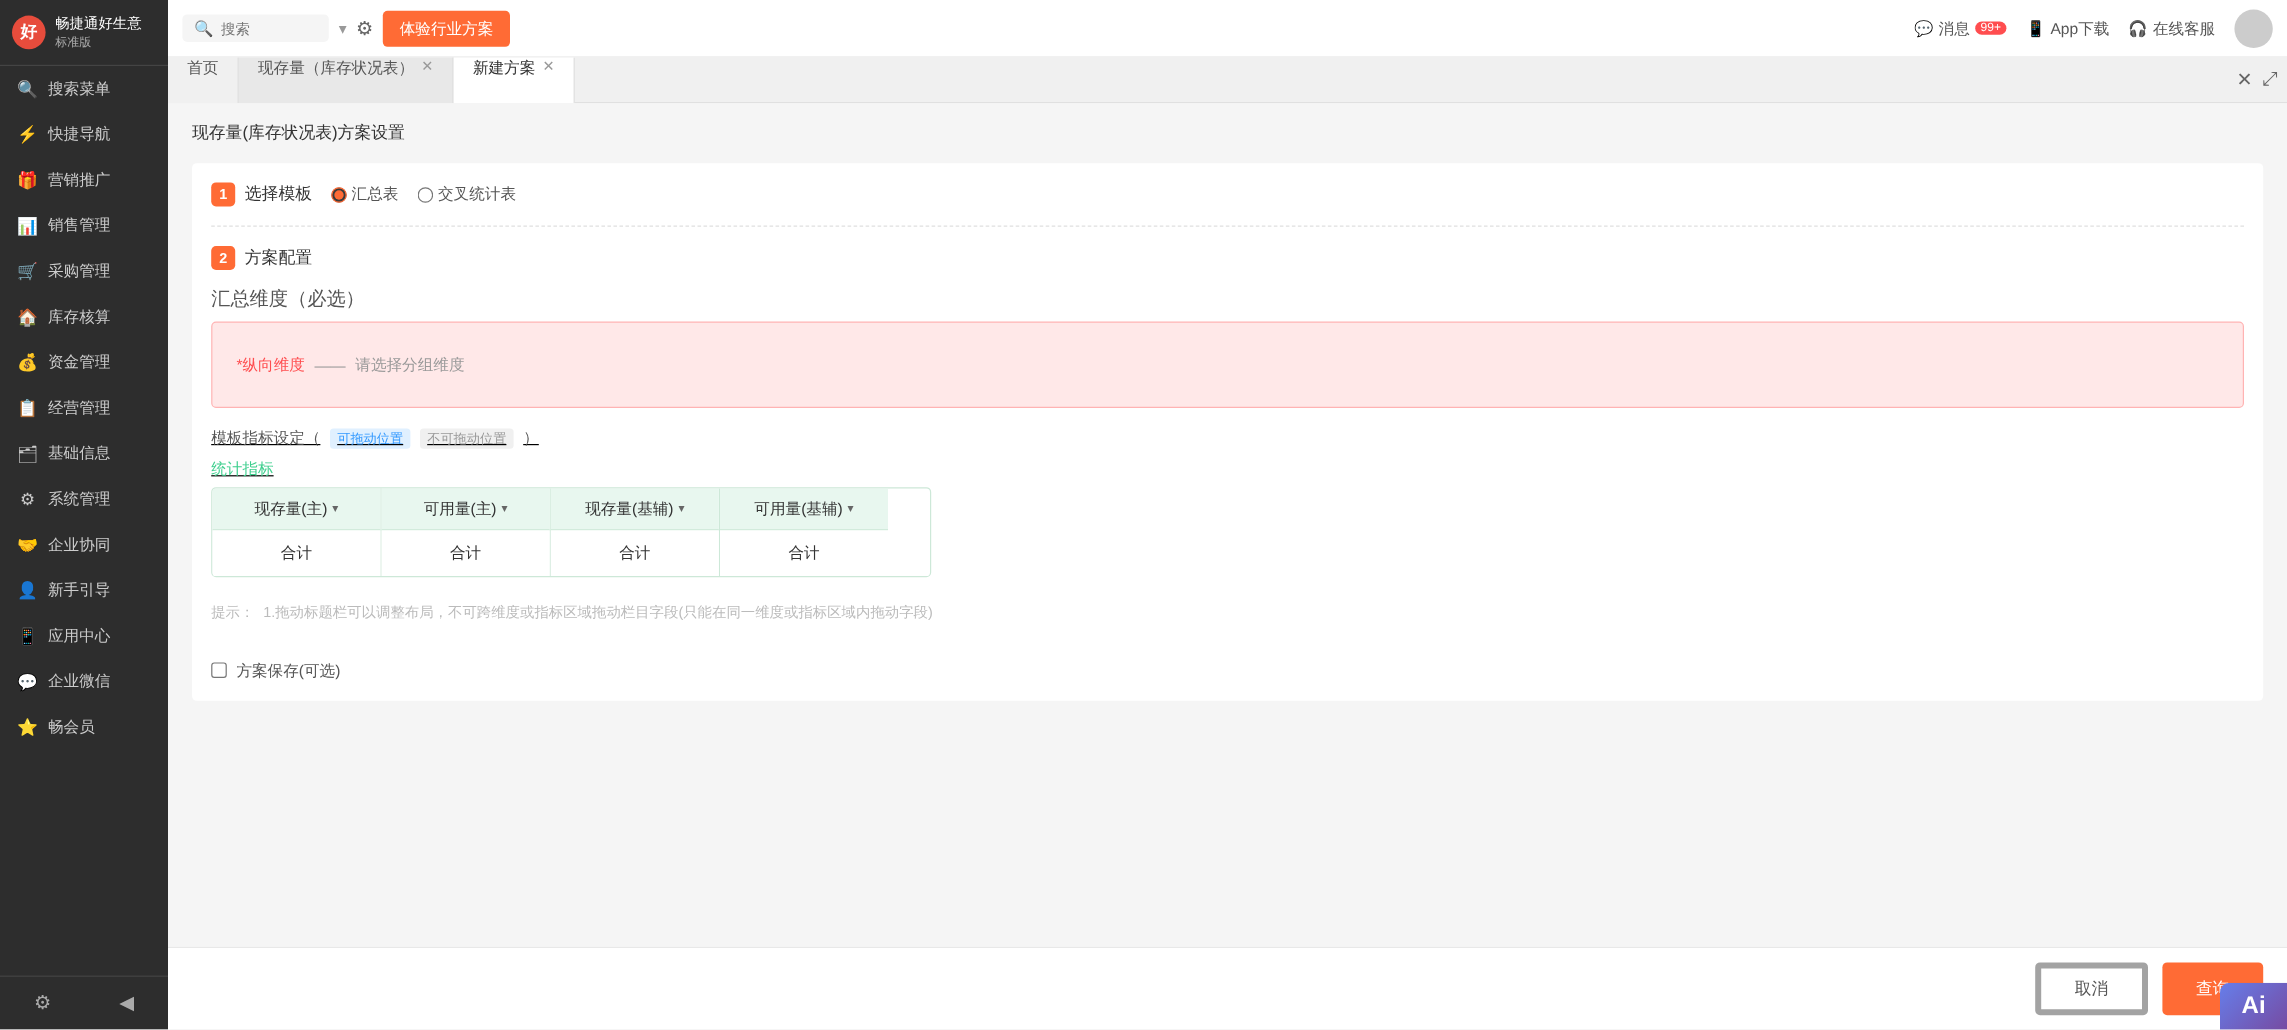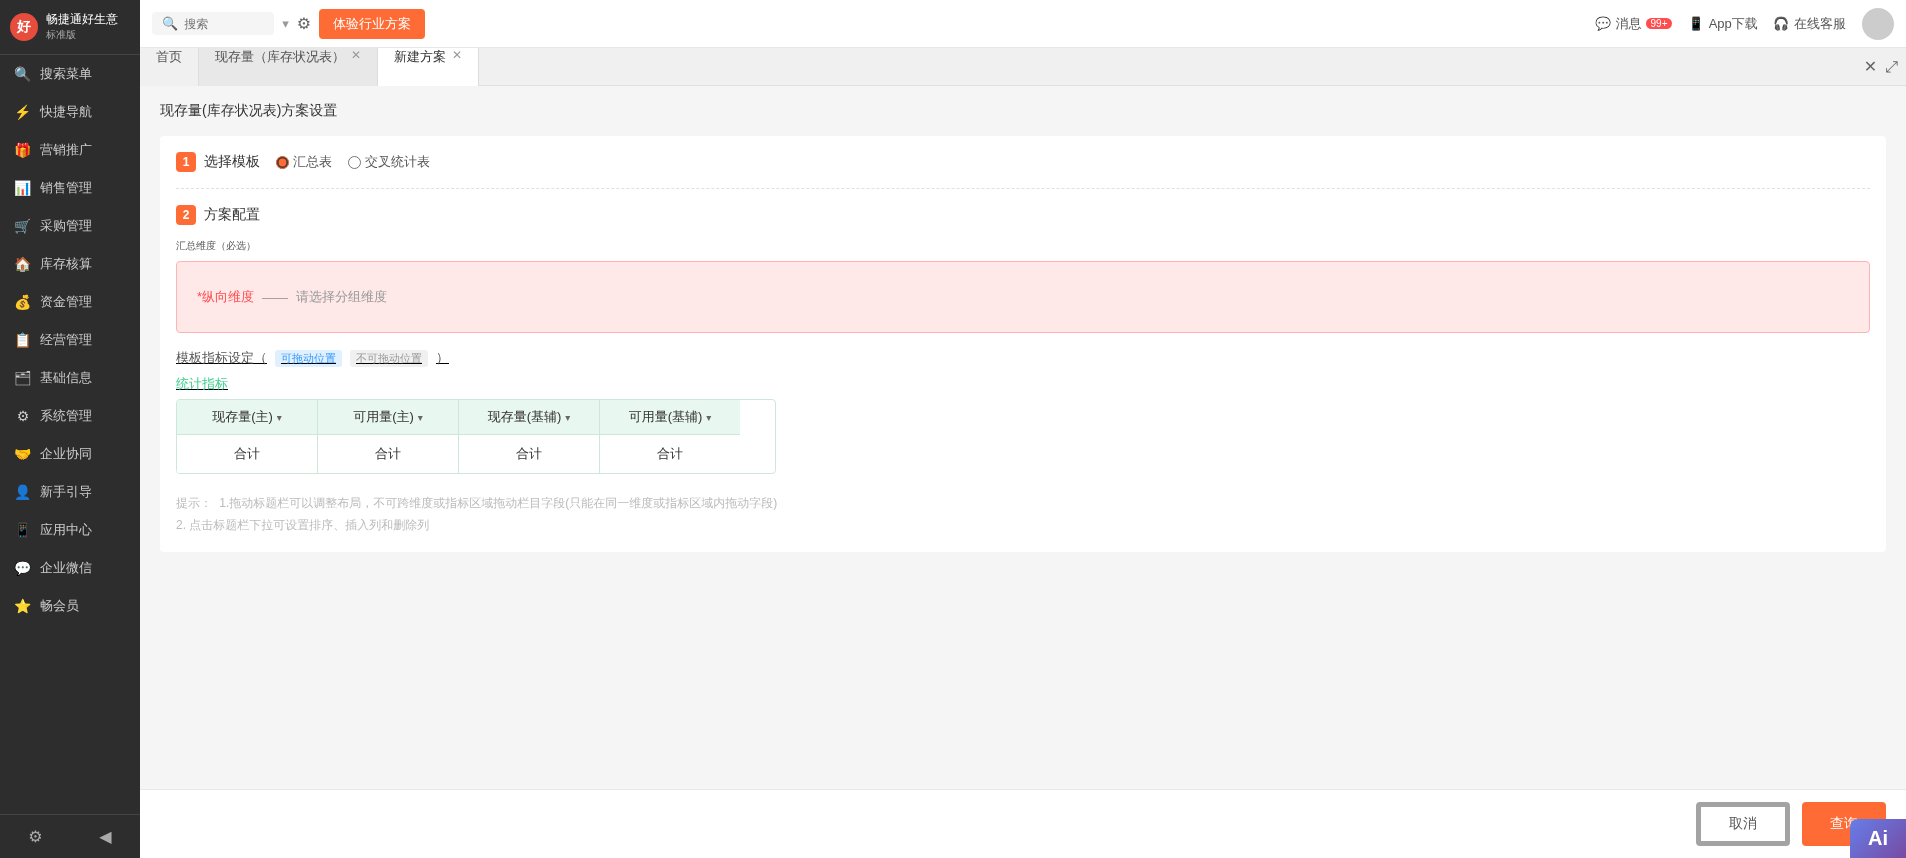--- a/index.html
+++ b/index.html
@@ -148,21 +148,21 @@
     }
     .step-title { font-size: 14px; font-weight: 500; color: #333; }
 
     .radio-group { display: flex; align-items: center; gap: 16px; margin-left: 8px; }
     .radio-label { display: flex; align-items: center; gap: 4px; cursor: pointer; font-size: 13px; color: #555; }
     .radio-label input[type=radio] { accent-color: #ff6b35; }
 
     .divider { border: none; border-top: 1px dashed #e0e0e0; margin: 16px 0; }
 
     .step2-section { margin-top: 0; }
-    .field-label { font-size: 10px; color: #555; margin-bottom: 8px; }
+    .field-label { font-size: 16px; color: #555; margin-bottom: 8px; }
 
     .dimension-box {
       background: #ffe8e8;
       border: 1px solid #ffb3b3;
       border-radius: 4px;
       padding: 24px 20px;
       display: flex;
       align-items: center;
       gap: 8px;
       min-height: 72px;
@@ -457,25 +457,26 @@
               </div>
             </div>
           </div>
         </div>
 
         <div class="hint-section">
           <div>
             <span class="hint-num">提示：</span>
             <span>1.拖动标题栏可以调整布局，不可跨维度或指标区域拖动栏目字段(只能在同一维度或指标区域内拖动字段)</span>
           </div>
-          <div>
-            <span>2. 点击标题栏下拉可设置排序、插入列和删除列</span>
-          </div>
-        </div>
-
+        </div>
+
+        <div class="save-row">
+          <input type="checkbox" class="save-checkbox" style="">
+          <label class="save-label">方案保存(可选)</label>
+        </div>
       </div>
     </div>
   </div>
 
   <div class="footer-bar">
     <button class="btn-cancel">取消</button>
     <button class="btn-query">查询</button>
   </div>
 </div>
 

